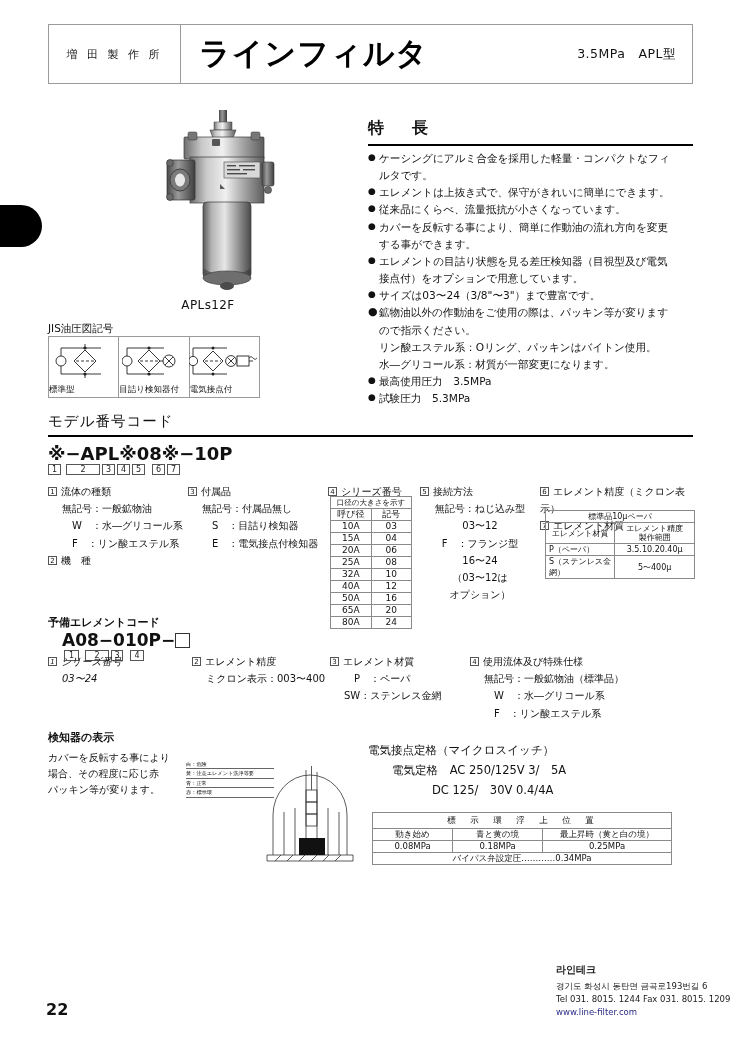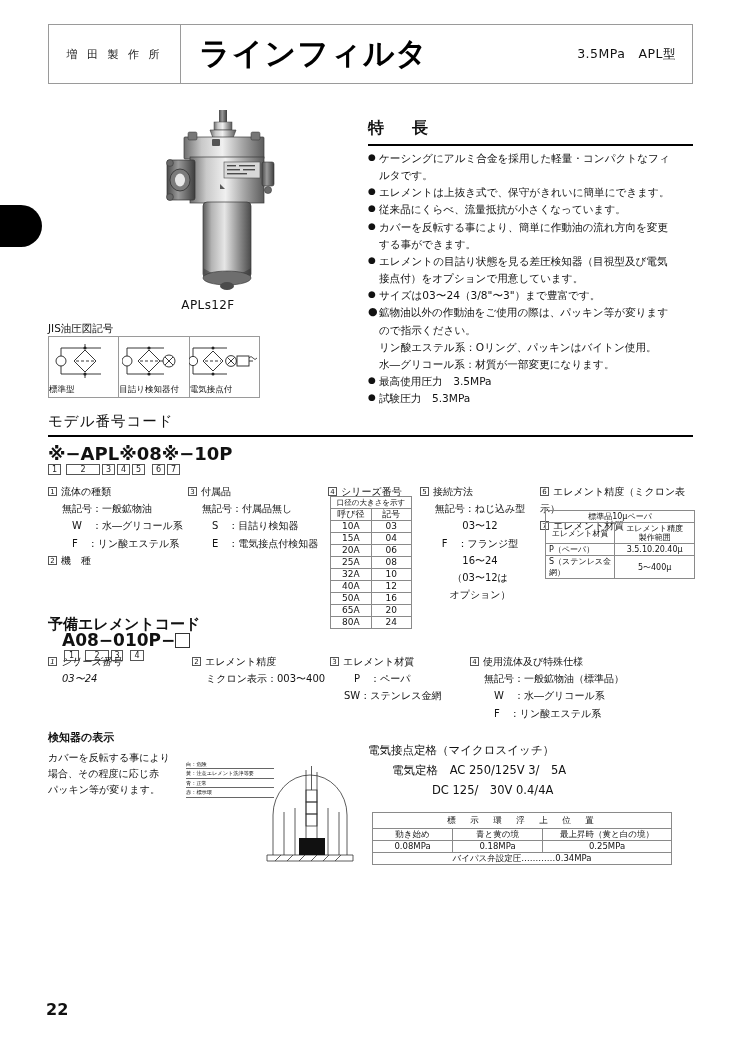--- a/index.html
+++ b/index.html
@@ -92,21 +92,21 @@
     height:12px; line-height:11px;
   }
 
   .series-table { position:absolute; left:330px; top:496px; width:82px; }
   .series-table td, .series-table th { width:41px; }
 
   .elem-table { position:absolute; left:545px; top:510px; width:150px; }
   .elem-table td, .elem-table th { font-size:8px; }
 
   
-  .spare-label { position:absolute; left:48px; top:615px; font-size:15px; font-weight:bold; }
+  .spare-label { position:absolute; left:48px; top:615px; font-size:11px; font-weight:bold; }
   .spare-code { position:absolute; left:48px; top:630px; font-size:17px; font-weight:bold;margin-left:14px; }
   .spare-blank { display:inline-block; width:15px; height:15px; border:1px solid #333; vertical-align:-2px; }
   .spare-boxes { position:absolute; left:64px; top:650px; display:flex; }
 
   
   .det-body { position:absolute; left:48px; top:750px; width:135px; font-size:10px; line-height:1.62; }
 
   .legend { position:absolute; left:186px; top:762px; width:88px; font-size:5.2px; line-height:1.05; }
   .legend div { border-bottom:1px solid #666; padding-bottom:1px; margin-bottom:2px; white-space:nowrap; }
 
@@ -508,14 +508,20 @@
       <td>0.18MPa</td>
       <td>0.25MPa</td>
     </tr>
     <tr>
       <td colspan="3">バイパス弁設定圧…………0.34MPa</td>
     </tr>
   </tbody>
     </table>
 
   <div class="pageno">22</div>
+  <div class="footer">
+    <div class="fname">라인테크</div>
+    <div>경기도 화성시 동탄면 금곡로193번길 6</div>
+    <div>Tel  031. 8015. 1244    Fax  031. 8015. 1209</div>
+    <div class="url">www.line-filter.com</div>
+  </div>
 
 </div>
 
 </body></html>

